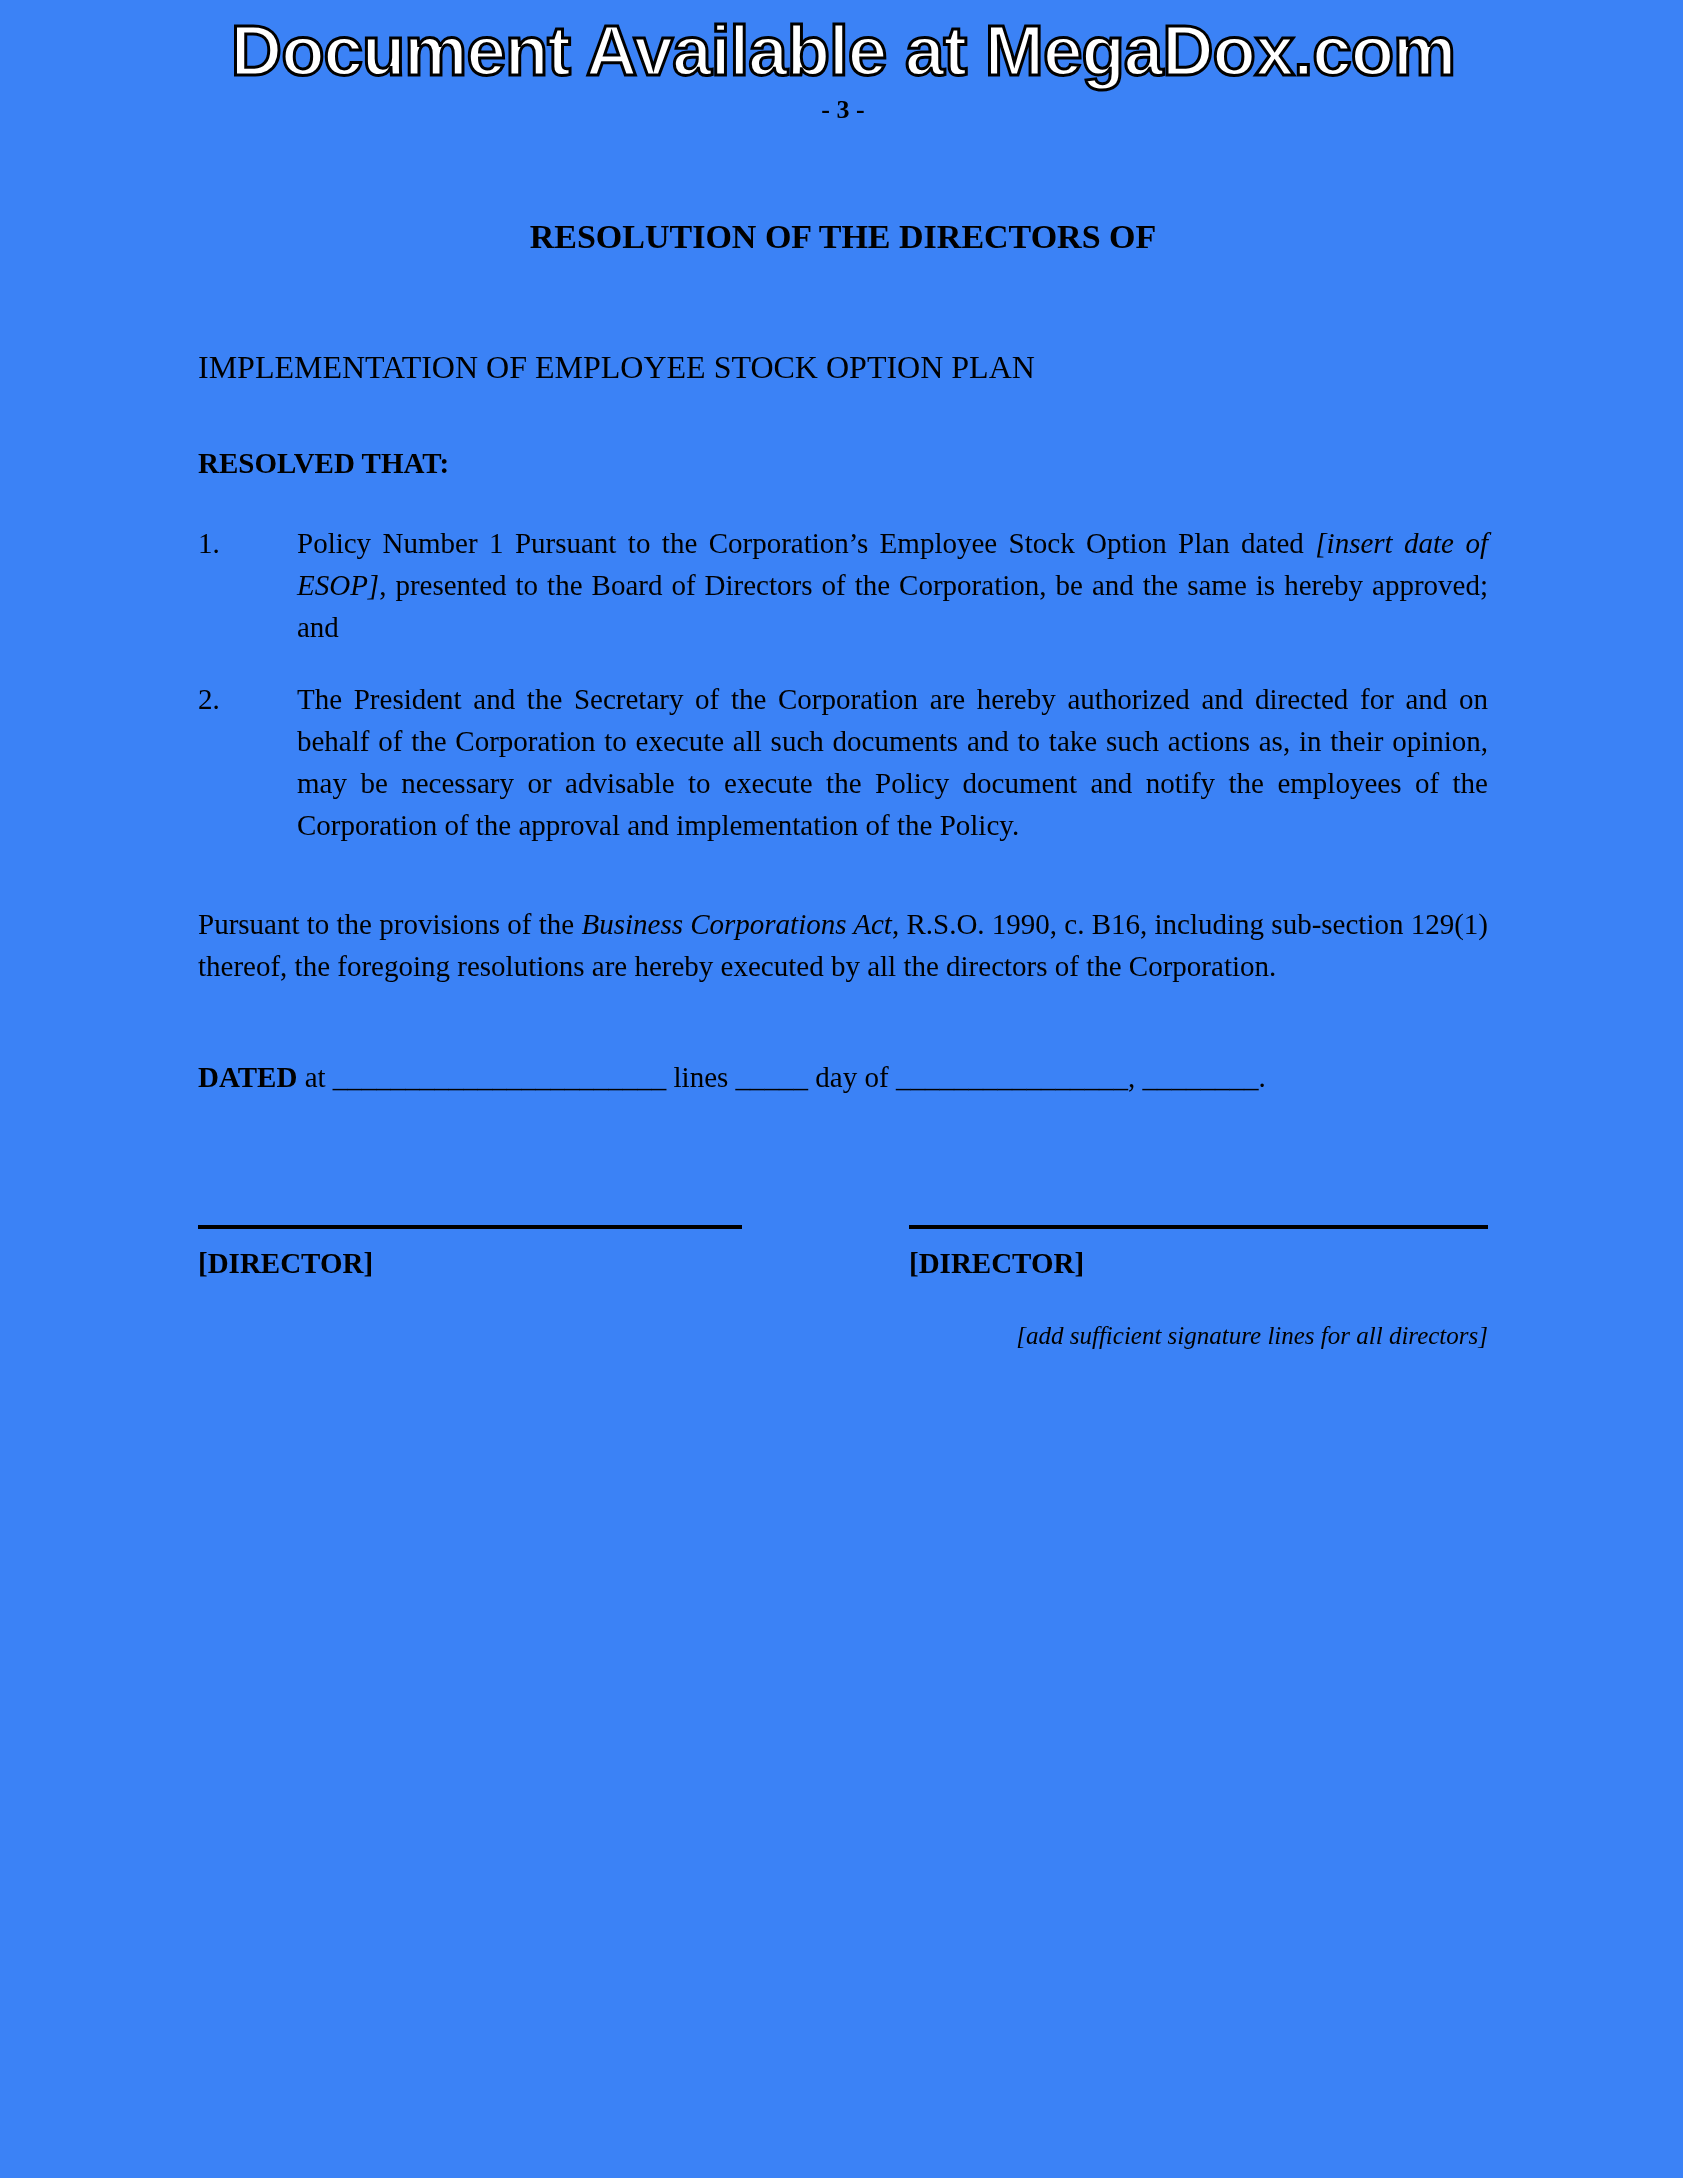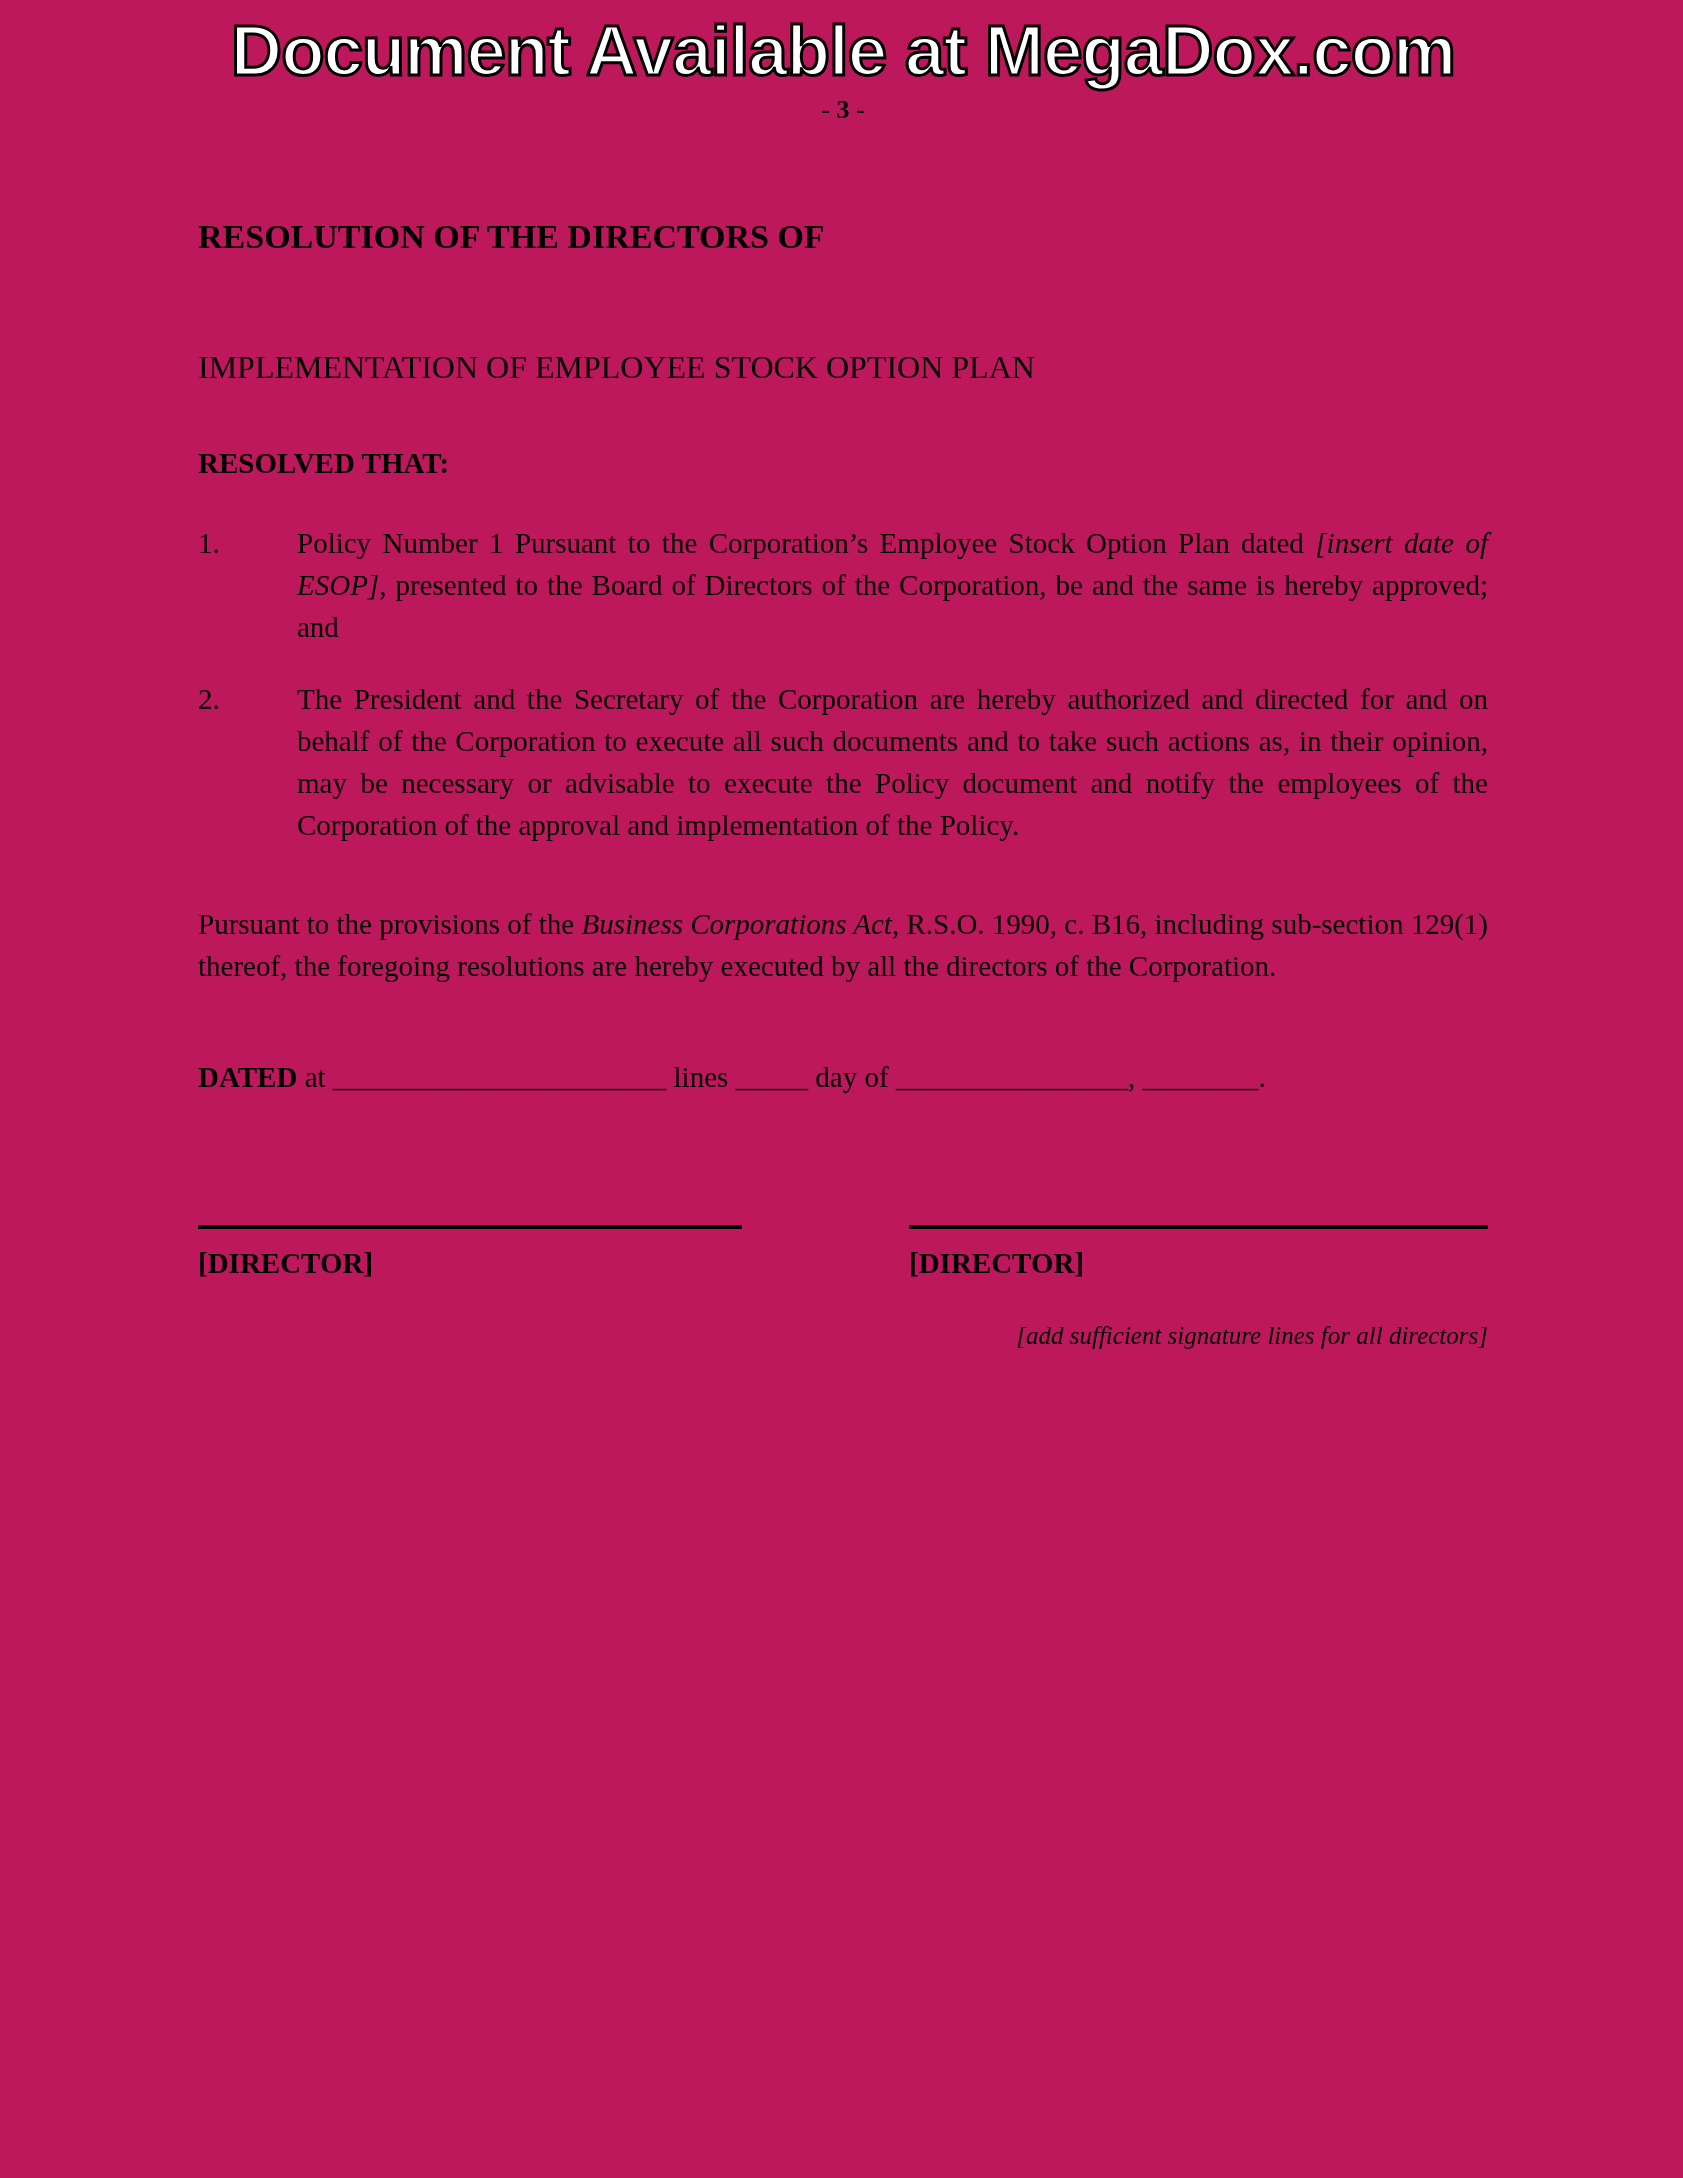--- a/index.html
+++ b/index.html
@@ -5,21 +5,21 @@
   html, body {
     margin: 0;
     padding: 0;
     background: #ffffff;
   }
   .page {
     position: relative;
     width: 1683px;
     height: 2178px;
     margin: 0 auto;
-    background: #be185d;
+    background: #3b82f6;
     box-sizing: border-box;
     padding: 12px 195px 0 198px;
     font-family: "Liberation Serif", "DejaVu Serif", serif;
     color: #000000;
     font-size: 29px;
     line-height: 42px;
     overflow: hidden;
   }
   
   .watermark {
@@ -40,20 +40,21 @@
   }
   .page-number {
     margin-top: 4px;
     text-align: center;
     font-weight: bold;
     font-size: 26px;
     line-height: 34px;
   }
   .doc-title {
     margin-top: 87px;
+    text-align: center;
     font-weight: bold;
     font-size: 34px;
     line-height: 46px;
   }
   .subtitle {
     margin-top: 85px;
     text-align: left;
     font-weight: normal;
     font-size: 32px;
     line-height: 44px;

